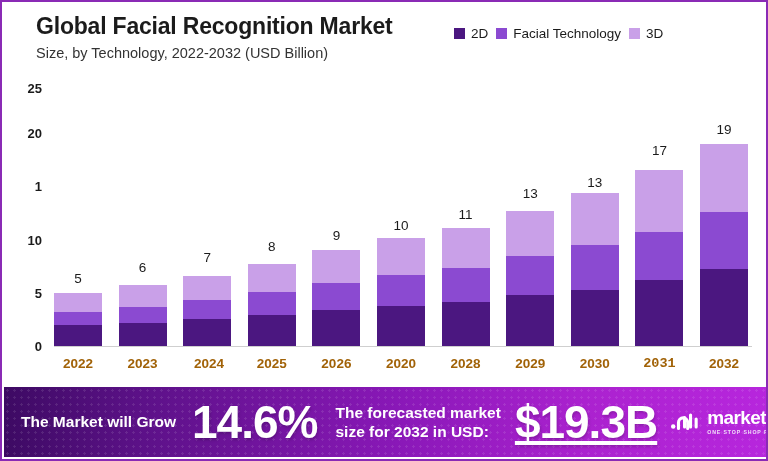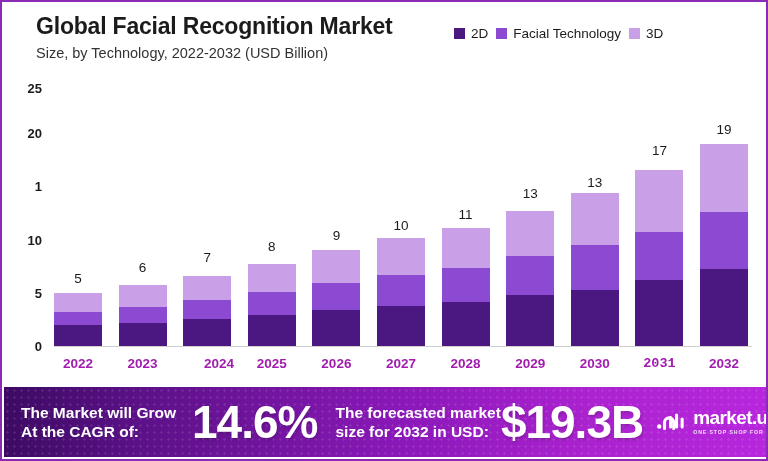--- a/index.html
+++ b/index.html
@@ -60,21 +60,21 @@
   .seg{width:100%;display:block;}
   .seg-3d{background:#c9a0e8;}
   .seg-fa{background:#8b4ad1;}
   .seg-2d{background:#4b1780;}
   .bar-total{
     position:absolute;left:0;width:48px;text-align:center;
     font-size:13.5px;color:#1b1b1b;
   }
   .x-label{
     position:absolute;top:276px;width:48px;text-align:center;
-    font-size:13.5px;font-weight:bold;color:#a21caf;
+    font-size:13.5px;font-weight:bold;color:#a16207;
   }
   
   #banner{
     position:absolute;left:2px;bottom:2px;width:764px;height:70px;
     background:linear-gradient(90deg,#3d0a63 0%,#5c1188 18%,#8a18b8 52%,#ab22cf 76%,#b726dd 100%);
     display:flex;align-items:center;
     overflow:hidden;
   }
   #banner::after{
     content:"";position:absolute;left:0;top:0;right:0;bottom:0;
@@ -89,21 +89,21 @@
   }
   .banner-stat{
     position:relative;z-index:2;
     color:#ffffff;font-weight:bold;font-size:46px;
     letter-spacing:-1px;white-space:nowrap;
     text-shadow:1px 2px 3px rgba(0,0,0,0.18);
   }
   #cagr-label{margin-left:17px;}
   #cagr-value{margin-left:16px;}
   #forecast-label{margin-left:18px;}
-  #forecast-value{}
+  #forecast-value{margin-left:14px;text-decoration:underline;}
   #logo{
     position:relative;z-index:2;
     margin-left:14px;display:flex;align-items:center;gap:6px;
   }
   #logo-text{
     display:flex;flex-direction:column;line-height:1;
   }
   #logo-name{
     color:#ffffff;font-weight:bold;font-size:19px;letter-spacing:-0.6px;
   }
@@ -211,35 +211,34 @@
         <div class="bar-total" style="left: 581.4px; top: 63.12px;">17</div>
         <div class="bar-col" style="left: 646px;">
           <span class="seg seg-3d" style="height: 68.096px; background: rgb(201, 160, 232);"></span>
           <span class="seg seg-fa" style="height: 57.456px; background: rgb(139, 74, 209);"></span>
           <span class="seg seg-2d" style="height: 76.608px; background: rgb(75, 23, 128);"></span>
         </div>
         <div class="bar-total" style="left: 646px; top: 41.84px;">19</div>
       </div>
   <div class="x-label" style="left: 52px;">2022</div>
       <div class="x-label" style="left: 116.6px;">2023</div>
-      <div class="x-label" style="left: 193px;">2024</div>
+      <div class="x-label" style="left: 183px;">2024</div>
       <div class="x-label" style="left: 245.8px;">2025</div>
       <div class="x-label" style="left: 310.4px;">2026</div>
-      <div class="x-label" style="left: 375px;">2027</div>
+      <div class="x-label" style="left: 375px;">2020</div>
       <div class="x-label" style="left: 439.6px;">2028</div>
       <div class="x-label" style="left: 504.2px;">2029</div>
       <div class="x-label" style="left: 568.8px;">2030</div>
       <div class="x-label" style="left: 633.4px; font-family: Liberation Mono, monospace;">2031</div>
       <div class="x-label" style="left: 698px;">2032</div>
     </div>
 
   <div id="banner">
     <div class="banner-text" id="cagr-label">
       <span>The Market will Grow</span><br>
-      <span>At the CAGR of:</span>
     </div>
     <div class="banner-stat" id="cagr-value">14.6%</div>
     <div class="banner-text" id="forecast-label">
       <span>The forecasted market</span><br>
       <span>size for 2032 in USD:</span>
     </div>
     <div class="banner-stat" id="forecast-value">$19.3B</div>
     <div id="logo">
       <span style="display:inline-block;">
         <svg width="30" height="22" viewBox="0 0 30 22" aria-hidden="true">

